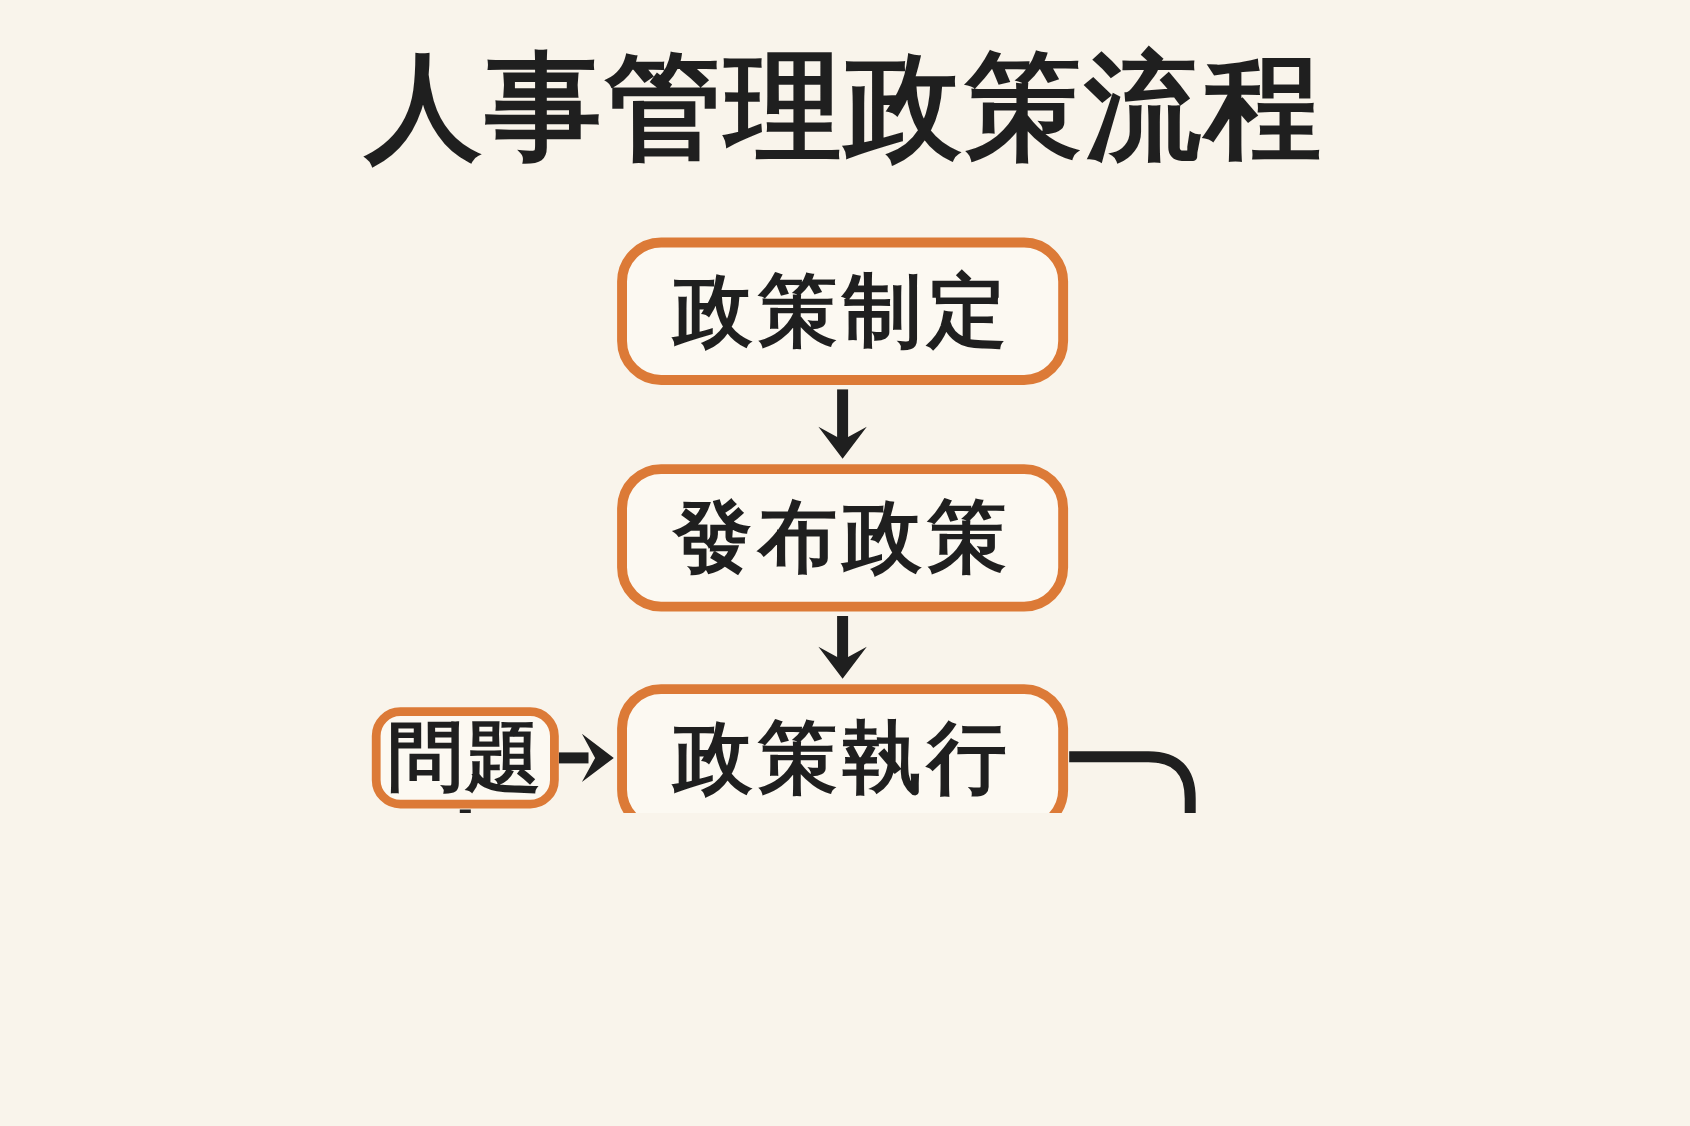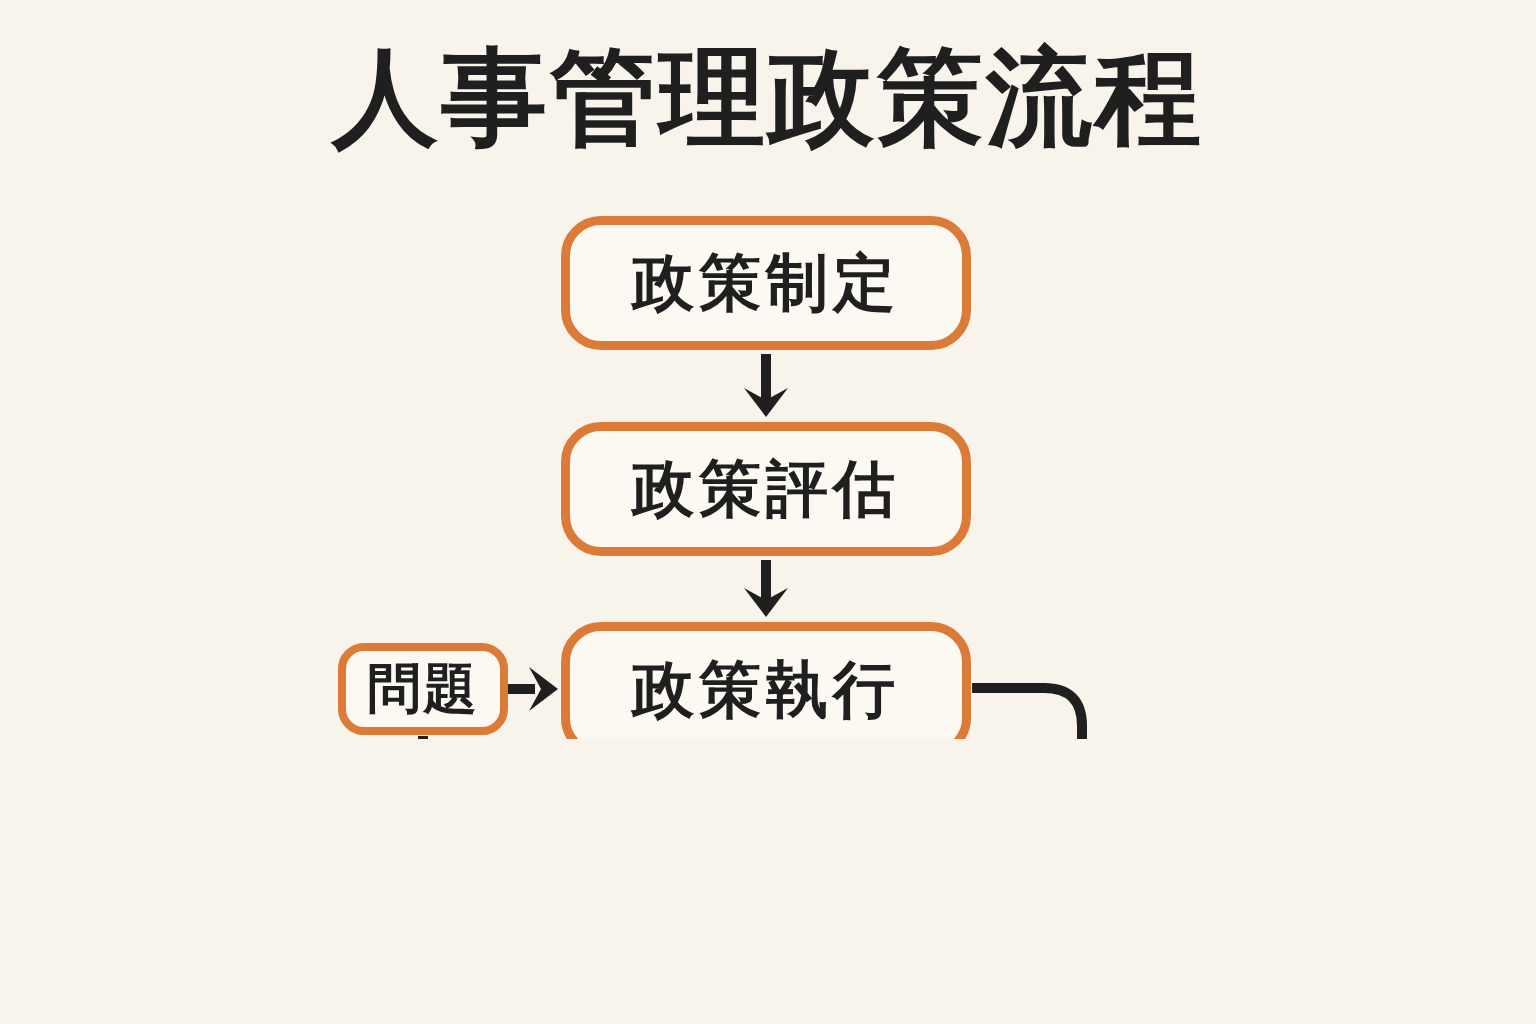--- a/index.html
+++ b/index.html
@@ -35,39 +35,39 @@
     position:absolute;
     box-sizing:border-box;
     border:9px solid var(--accent);
     border-radius:40px;
     background:var(--box-fill);
     display:flex;
     align-items:center;
     justify-content:center;
     color:var(--ink);
     font-weight:800;
-    font-size:62px;
+    font-size:72px;
     letter-spacing:5px;
     white-space:nowrap;
   }
   .node-main{
     left:561px;
     width:410px;
     height:134px;
   }
   #node-formulation{top:216px;}
   #node-publish{top:422px;}
   #node-execution{top:622px;height:136px;align-items:center;}
   #node-evaluation{top:822px;}
   .node-small{
     left:338px; top:643px;
     width:170px; height:92px;
     border-width:8px;
     border-radius:26px;
-    font-size:54px;
+    font-size:69px;
     letter-spacing:2px;
   }
   .connector-layer{
     position:absolute;
     left:0; top:0;
     width:1536px;
     height:1024px;
     pointer-events:none;
   }
   .edge{
@@ -104,21 +104,21 @@
     <polygon class="arrowhead" points="530,871 559,893 530,915 542,893"></polygon>
 
     <path class="edge" d="M972 688 H1044 Q1082 688 1082 726 V855 Q1082 893 1044 893 H972"></path>
   </svg>
 
   <div class="node node-main" id="node-formulation">
     <span>政策制定</span>
   </div>
 
   <div class="node node-main" id="node-publish">
-    <span>政策評估</span>
+    <span>發布政策</span>
   </div>
 
   <div class="node node-main" id="node-execution">
     <span>政策執行</span>
   </div>
 
 
   <div class="node node-small" id="node-issue">
     <span>問題</span>
   </div>

